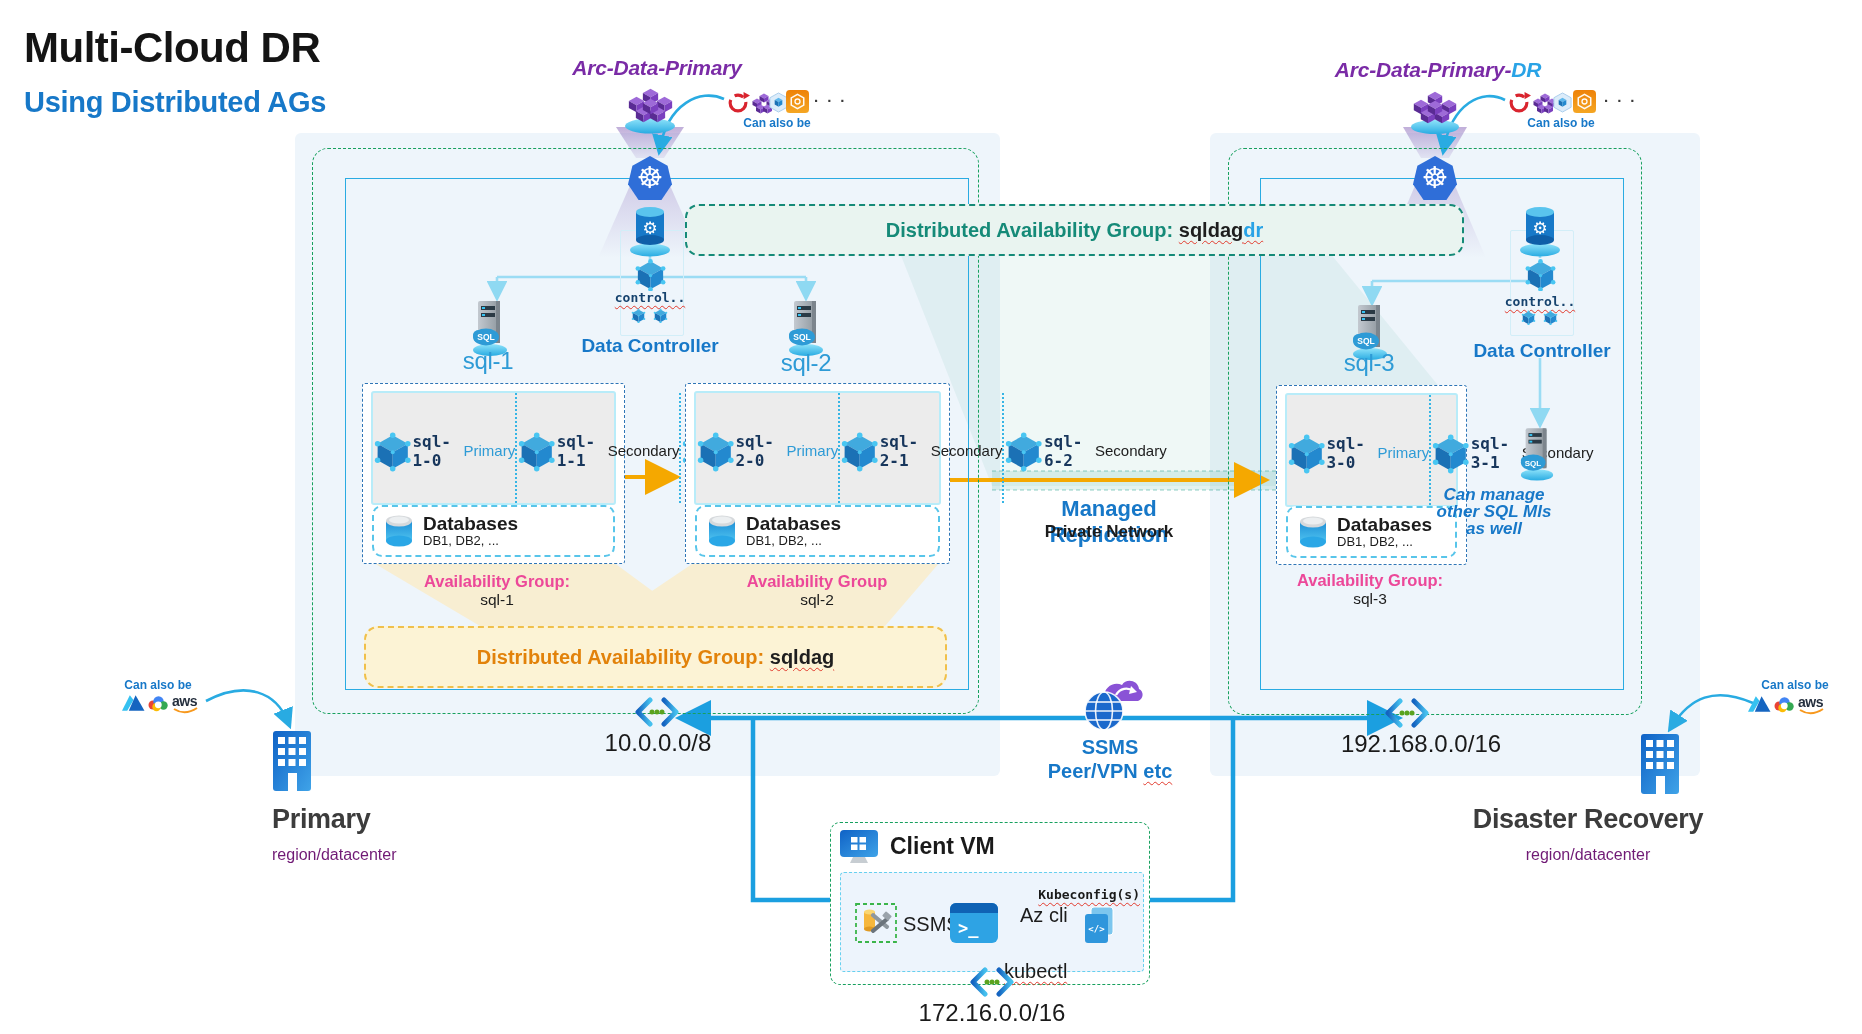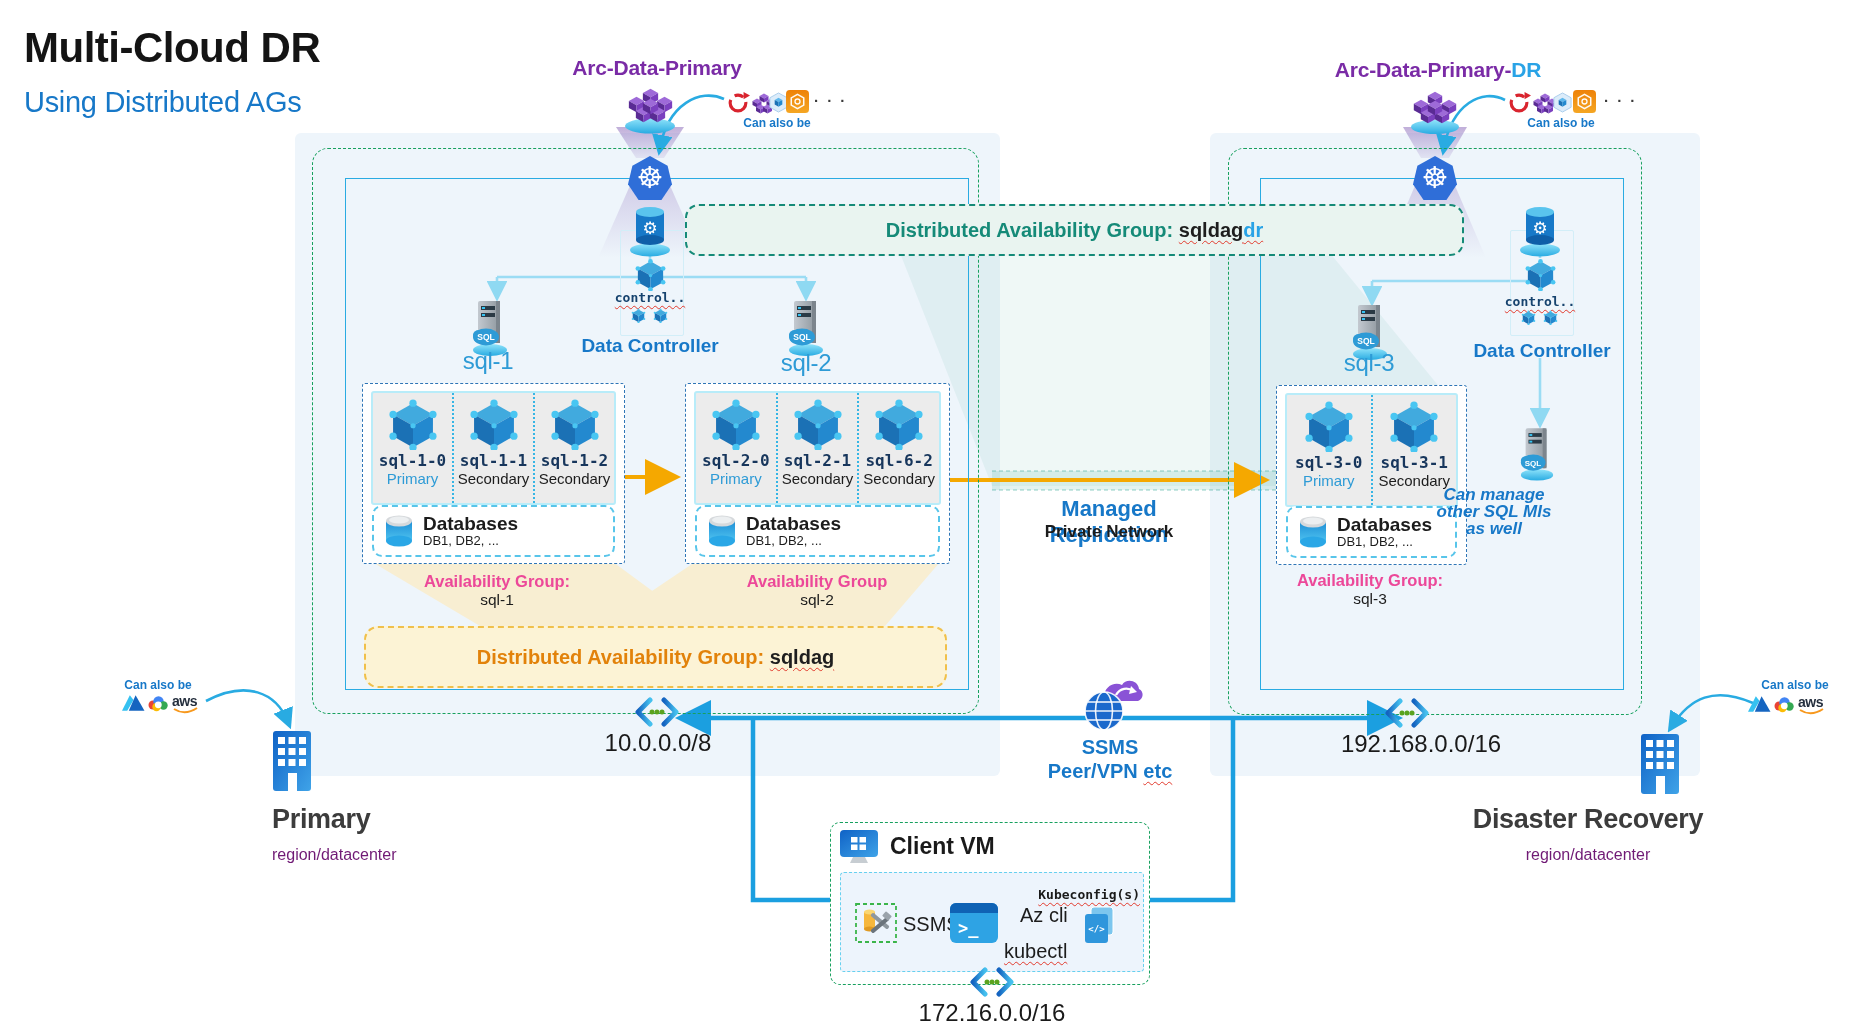--- a/index.html
+++ b/index.html
@@ -4,36 +4,36 @@
 <style>
   html,body{margin:0;padding:0;background:#fff;}
   #canvas{position:relative;width:1862px;height:1034px;background:#fff;overflow:hidden;
           font-family:"Liberation Sans",sans-serif;color:#1a1a1a;}
   .abs{position:absolute;}
   .pale{background:#eef5fb;border-radius:6px;z-index:0;}
   .gbox{border:1.6px dashed #17a05e;border-radius:16px;z-index:2;}
   .cbox{border:1.6px solid #29abe2;z-index:2;}
   #wires{position:absolute;left:0;top:0;z-index:1;pointer-events:none;} .z4{z-index:4;}
   .ctr{text-align:center;}
-  .hdr{font-size:21px;font-weight:bold;color:#7a2ba6;letter-spacing:-0.2px;} .bold{font-weight:bold;}
+  .hdr{font-size:21px;font-weight:bold;color:#7a2ba6;letter-spacing:-0.2px;font-style:italic;} .bold{font-weight:bold;}
   .canalso{font-size:12px;font-weight:bold;color:#1778c8;}
   .mono{font-family:"DejaVu Sans Mono",monospace;}
   .wavy{text-decoration-line:underline;text-decoration-style:wavy;text-decoration-color:#e23b2e;
         text-decoration-thickness:1.2px;text-underline-offset:3px;}
   .dclabel{font-size:19px;font-weight:bold;color:#1778c8;}
   .sqlname{font-size:24px;color:#2e9bd6;letter-spacing:-0.3px;}
   .banner{display:flex;align-items:center;justify-content:center;font-size:20px;font-weight:bold;
           border-radius:14px;z-index:3;white-space:pre;}
   .banner-top{background:#e9f4f0;border:2px dashed #158a78;color:#158a78;}
   .banner-bot{background:#fcf3d5;border:2px dashed #f0c04a;color:#e2820a;}
   .banner .nm{color:#1e1e1e;} .banner .sfx{color:#29a3e6;}
   .agbox{border:1.6px dashed #2e75b6;border-radius:3px;background:#fff;z-index:3;}
   .pods{position:absolute;left:8px;top:7px;right:8px;height:110px;background:#ececec;
         border:2px solid #b8ecf9;border-radius:3px;display:flex;}
-  .pod-cell{flex:1;display:flex;flex-direction:column;align-items:center;padding-top:5px;}
+  .pod-cell{flex:1;display:flex;flex-direction:row;align-items:center;padding-top:5px;}
   .pod-cell + .pod-cell{border-left:2px dotted #35b5e5;}
   .pod-name{font-family:"DejaVu Sans Mono",monospace;font-weight:bold;font-size:16px;color:#17365c;margin-top:1px;}
   .pod-role{font-size:15px;color:#1c1c1c;} .pod-role.pri{color:#2e9bd6;}
   .dbbox{position:absolute;left:9px;right:9px;bottom:6px;height:52px;background:#fff;
          border:2px dashed #58c5ea;border-radius:10px;display:flex;align-items:center;gap:8px;padding-left:9px;box-sizing:border-box;}
   .db-title{font-size:19px;font-weight:bold;color:#1c1c1c;line-height:18px;}
   .db-items{font-size:13px;color:#1c1c1c;}
   .aglabel{font-size:16.5px;font-weight:bold;color:#ec4899;}
   .agname{font-size:15.5px;color:#1c1c1c;}
   .k8s{width:44px;height:44px;background:#2f6ed8;z-index:4;position:absolute;
@@ -189,21 +189,21 @@
       <circle cx="7" cy="10" r="4.5" fill="#ea4335"></circle>
       <circle cx="12.5" cy="6.5" r="5.2" fill="#4285f4"></circle>
       <circle cx="17.5" cy="10.5" r="4.2" fill="#34a853"></circle>
       <circle cx="10.5" cy="12" r="4.2" fill="#fbbc05"></circle>
       <circle cx="12.3" cy="9.8" r="3.4" fill="#fff"></circle>
     </symbol>
   </defs>
 </svg>
 
 <div class="abs z4" style="left:24px;top:24px;font-size:42px;font-weight:800;color:#141414;letter-spacing:-0.5px">Multi-Cloud DR</div>
-<div class="abs z4" style="left:24px;top:86px;font-size:29px;font-weight:400;color:#1778c8;letter-spacing:-0.3px">Using Distributed AGs</div>
+<div class="abs z4" style="left:24px;top:86px;font-size:29px;font-weight:700;color:#1778c8;letter-spacing:-0.3px">Using Distributed AGs</div>
 
 <div class="abs pale" style="left:295px;top:133px;width:705px;height:643px"></div>
 <div class="abs pale" style="left:1210px;top:133px;width:490px;height:643px"></div>
 
 <svg id="wires" width="1862" height="1034">
 
   <polygon points="616,127 684,127 664,158 636,158" fill="url(#gPu)"></polygon>
   <polygon points="632,181 668,181 702,258 598,258" fill="url(#gPu2)"></polygon>
   <polygon points="1403,127 1467,127 1449,158 1421,158" fill="url(#gPu)"></polygon>
   <polygon points="1417,181 1453,181 1486,258 1384,258" fill="url(#gPu2)"></polygon>
@@ -539,21 +539,21 @@
   <rect x="14" y="20" width="22" height="4" rx="1.5" fill="#6b747c" transform="rotate(-40 25 22)"></rect>
   <rect x="28" y="10" width="8" height="6" rx="1" fill="#9aa3ab" transform="rotate(40 32 13)"></rect>
 </svg>
 <div class="abs z4 clienttxt" style="left:903px;top:913px">SSMS</div>
 <svg class="abs z4" style="left:950px;top:903px" width="48" height="40">
   <rect x="0" y="0" width="48" height="40" rx="6" fill="#2ea3e4"></rect>
   <path d="M0 10 L48 10 L48 6 A6 6 0 0 0 42 0 L6 0 A6 6 0 0 0 0 6 Z" fill="#0f62b4"></path>
   <text x="8" y="31" font-family="DejaVu Sans Mono" font-size="17" font-weight="bold" fill="#fff">&gt;_</text>
 </svg>
 <div class="abs z4 clienttxt" style="left:1020px;top:904px">Az cli</div>
-<div class="abs z4 clienttxt wavy" style="left:1004px;top:940px">kubectl</div>
+<div class="abs z4 clienttxt wavy" style="left:1004px;top:960px">kubectl</div>
 <div class="abs z4 kcfg wavy" style="left:1038px;top:887px;width:102px;text-align:right">Kubeconfig(s)</div>
 <svg class="abs z4" style="left:1082px;top:906px" width="34" height="38">
   <rect x="9" y="1" width="22" height="28" rx="3" fill="#7cc6ee" stroke="#fff" stroke-width="1"></rect>
   <rect x="3" y="8" width="23" height="29" rx="3" fill="#2f96dc"></rect>
   <text x="14.5" y="26" text-anchor="middle" font-family="DejaVu Sans Mono" font-size="9" font-weight="bold" fill="#fff">&lt;/&gt;</text>
 </svg>
 <svg class="abs z4" style="left:969px;top:967px" width="46" height="30">
       <use href="#vneti"></use>
     </svg>
 <div class="abs z4 ip ctr" style="left:912px;top:999px;width:160px">172.16.0.0/16</div>

